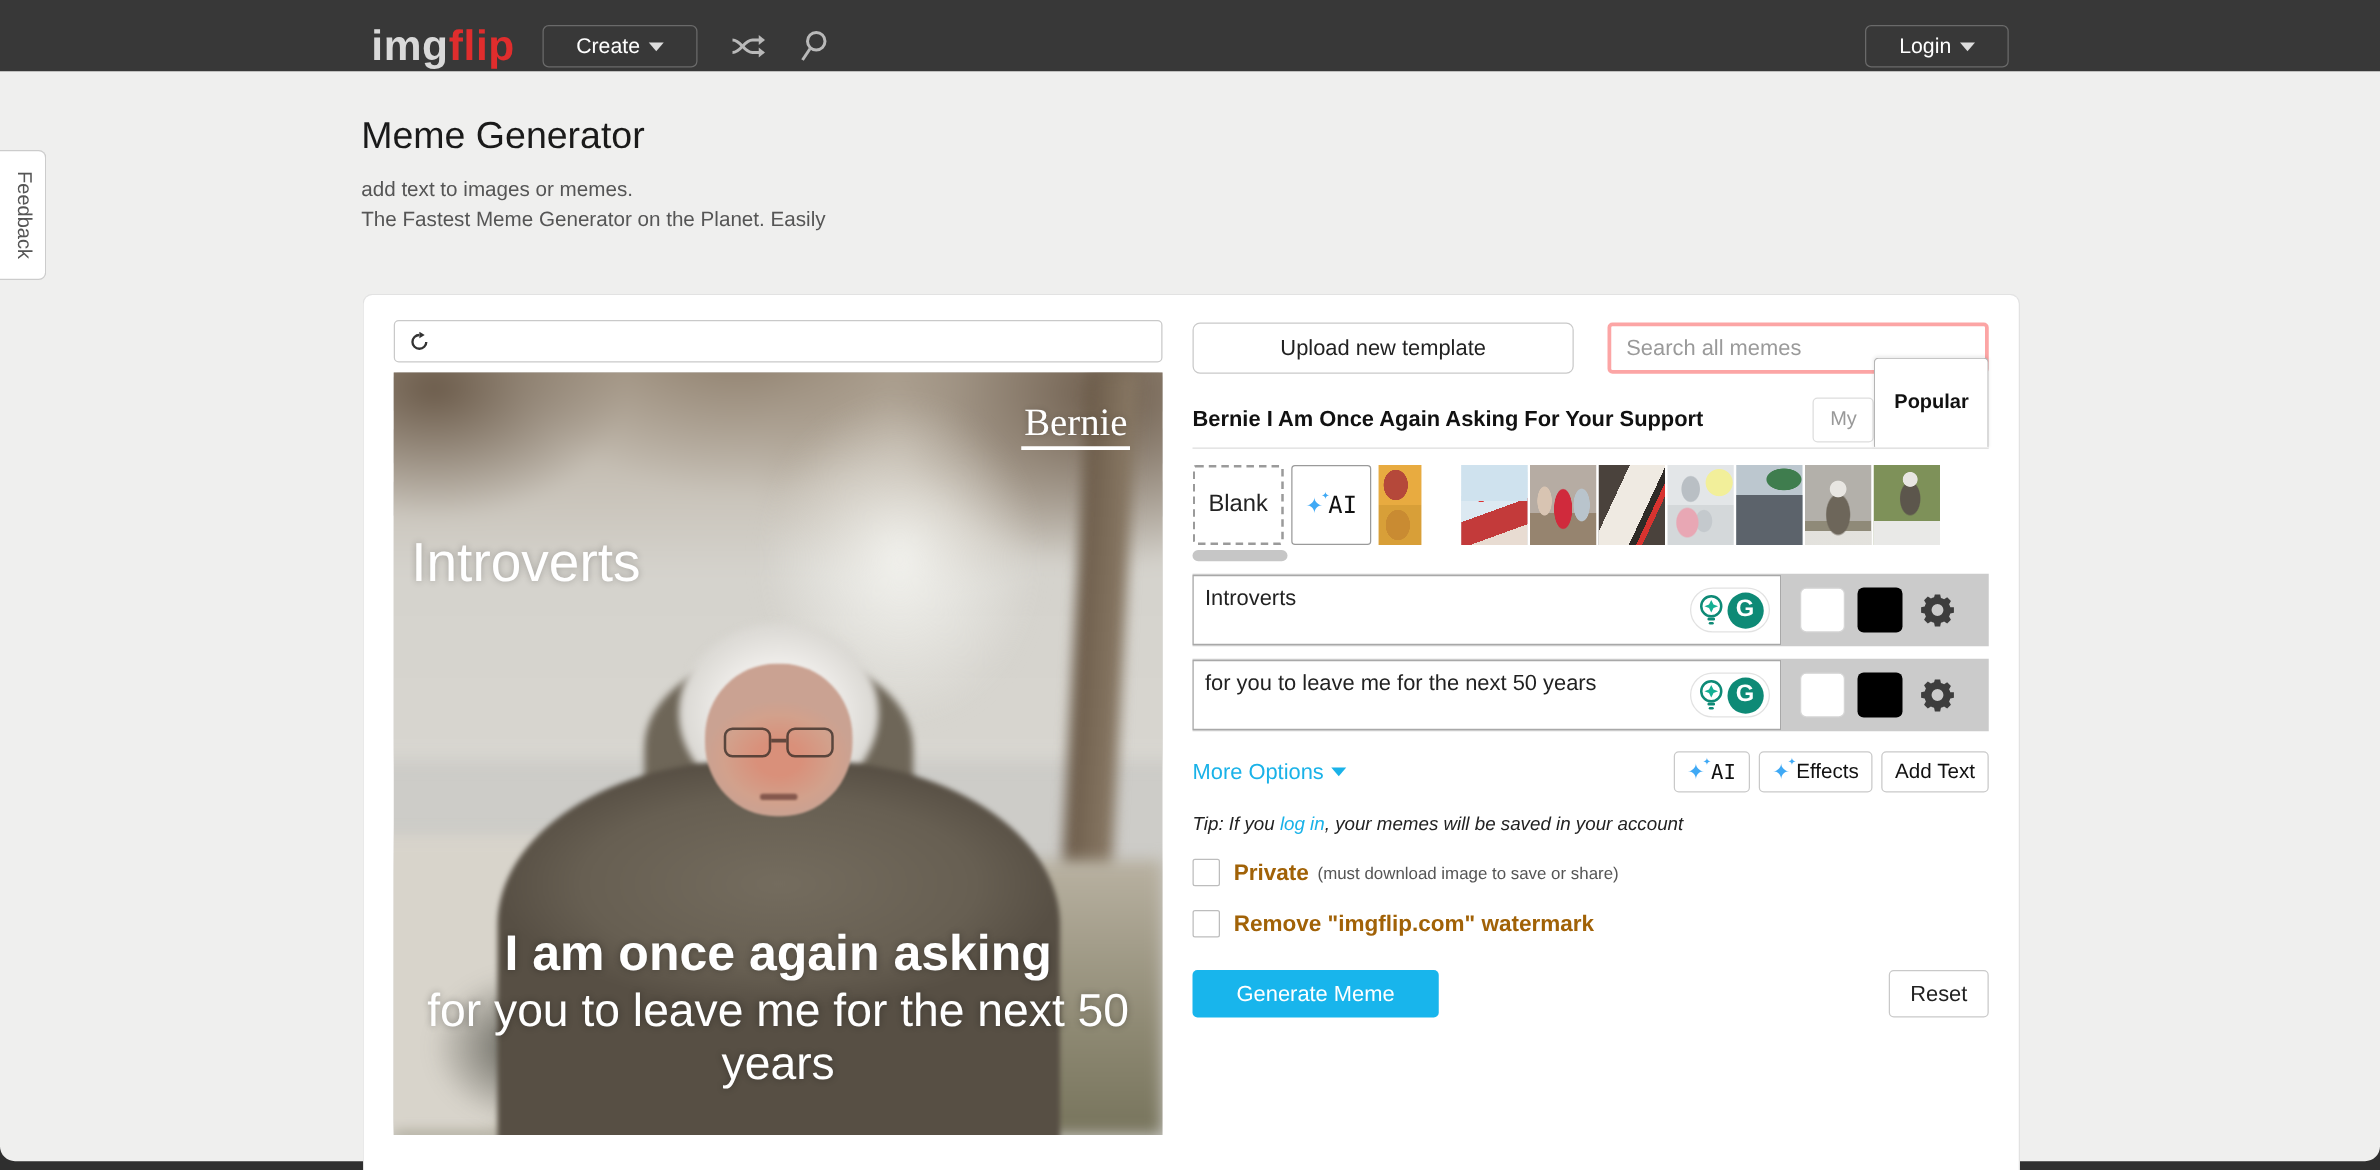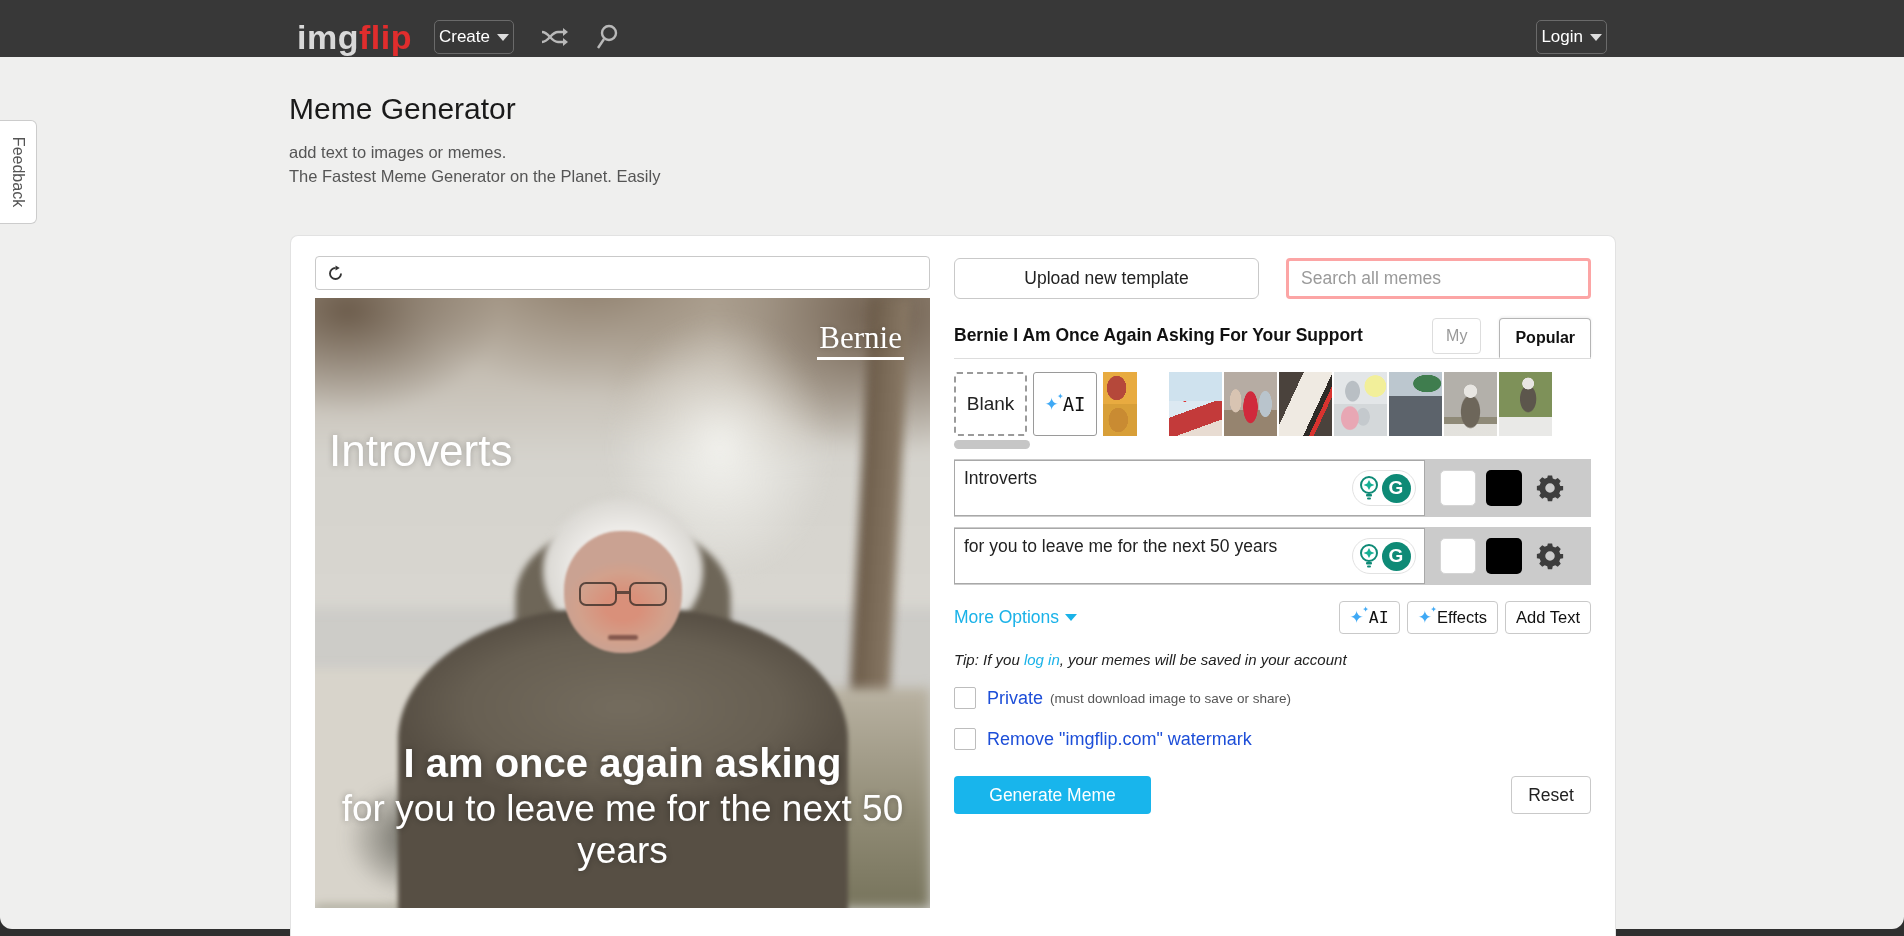--- a/index.html
+++ b/index.html
@@ -14,21 +14,21 @@
   
   .navbar {
     position:absolute; top:0; left:0; width:1904px; height:57px;
     background:#383838; display:flex; align-items:center;
   }
   .nav-inner { position:absolute; left:297px; right:297px; top:0; height:74px; display:flex; align-items:center; }
   .logo { font-size:34px; font-weight:bold; letter-spacing:0.5px; cursor:pointer; }
   .logo .l-img { color:#d9d9d9; }
   .logo .l-flip { color:#e02d2d; }
   .nav-btn {
-    margin-left:22px; padding:6px 4px; background:transparent;
+    margin-left:22px; padding:6px 26px; background:transparent;
     border:1px solid #6a6a6a; border-radius:5px; color:#fff; font-size:17px;
     display:flex; align-items:center; gap:7px; cursor:pointer;
   }
   .caret { display:inline-block; width:0; height:0; border-left:6px solid transparent; border-right:6px solid transparent; border-top:7px solid #ddd; }
   .nav-icon { margin-left:26px; cursor:pointer; display:flex; align-items:center; }
   .nav-right { margin-left:auto;text-align:center; }
 
   
   .page-bg {
     position:absolute; top:57px; left:0; width:1904px; height:872px;
@@ -117,22 +117,22 @@
   .upload-btn { width:305px; height:41px; background:#fff; border:1px solid #c9c9c9; border-radius:6px;
     font-size:17.5px; color:#222; cursor:pointer; }
   .search-input { width:305px; height:41px; border:3px solid #fca5a5; border-radius:4px;
     font-size:17.5px; padding:0 12px; color:#c2410c; font-family:"Liberation Sans", sans-serif; }
   .search-input::placeholder { color:#9a9a9a; }
 
   .title-row { display:flex; align-items:flex-end; margin-top:14px; border-bottom:1px solid #ddd; position:relative; height:46px; }
   .template-title { font-size:17.5px; font-weight:bold; color:#111; padding-bottom:12px; flex:1; }
   .tab { font-size:16px; padding:8px 13px; border:1px solid #ddd; border-radius:4px; background:#fff;
     color:#999; cursor:pointer; margin-bottom:4px; }
-  .tab.active { font-weight:bold; color:#111; border-color:#b5b5b5; margin-left:18px; margin-bottom:0;
-    padding:10px 15px; border-radius:4px 4px 0 0; box-shadow:0 -1px 3px rgba(0,0,0,.08); border-bottom-color:#fff; }
+  .tab.active { font-weight:bold; color:#111; border-color:#b5b5b5; margin-left:0; margin-bottom:0;
+    padding:26px 15px; border-radius:4px 4px 0 0; box-shadow:0 -1px 3px rgba(0,0,0,.08); border-bottom-color:#fff; }
 
   .thumbs-row { display:flex; margin-top:13px; height:64px; align-items:stretch; }
   .blank-btn { width:73px; border:2px dashed #9a9a9a; border-radius:3px; background:#fff;
     font-size:19px; color:#222; cursor:pointer; }
   .ai-btn { width:64px; margin-left:6px; border:1px solid #9a9a9a; border-radius:3px; background:#fff;
     display:flex; align-items:center; justify-content:center; gap:4px; cursor:pointer; font-size:19px; }
   .ai-btn .ai-label { font-family:"DejaVu Sans Mono", monospace; color:#111; }
   .sparkle { color:#3fa9f5; font-size:17px; position:relative; line-height:1; }
   .sparkle::after { content:"✦"; position:absolute; font-size:8px; right:-5px; top:-3px; }
   .thumb { width:53px; margin-left:2px; cursor:pointer; flex:none; }
@@ -201,21 +201,21 @@
   .options-row .spacer { flex:1; }
   .small-btn { background:#fff; border:1px solid #c9c9c9; border-radius:4px; font-size:16.5px; color:#111;
     padding:6px 10px; margin-left:7px; display:flex; align-items:center; gap:5px; cursor:pointer; height:33px; }
   .small-btn .mono { font-family:"DejaVu Sans Mono", monospace; }
 
   .tip-line { margin-top:17px; font-style:italic; font-size:15px; color:#222; }
   .tip-line a { color:#1ab2e8; text-decoration:none; cursor:pointer; }
 
   .check-row { display:flex; align-items:center; margin-top:19px; cursor:pointer; }
   .checkbox { width:22px; height:22px; border:1px solid #bdbdbd; background:#fff; border-radius:2px; flex:none; }
-  .check-label { font-size:18px; color:#1d4ed8; margin-left:11px; }
+  .check-label { font-size:18px; color:#a16207; margin-left:11px;font-weight:bold; }
   .check-note { font-size:13.5px; color:#555; margin-left:7px; }
 
   .actions-row { display:flex; margin-top:26px; }
   .generate-btn { width:197px; height:38px; background:#18b5ec; border:none; border-radius:4px;
     color:#fff; font-size:17.5px; cursor:pointer; }
   .reset-btn { margin-left:auto; width:80px; height:38px; background:#fff; border:1px solid #c9c9c9;
     border-radius:4px; color:#222; font-size:17.5px; cursor:pointer; }
 
   svg { display:block; }
 </style>

